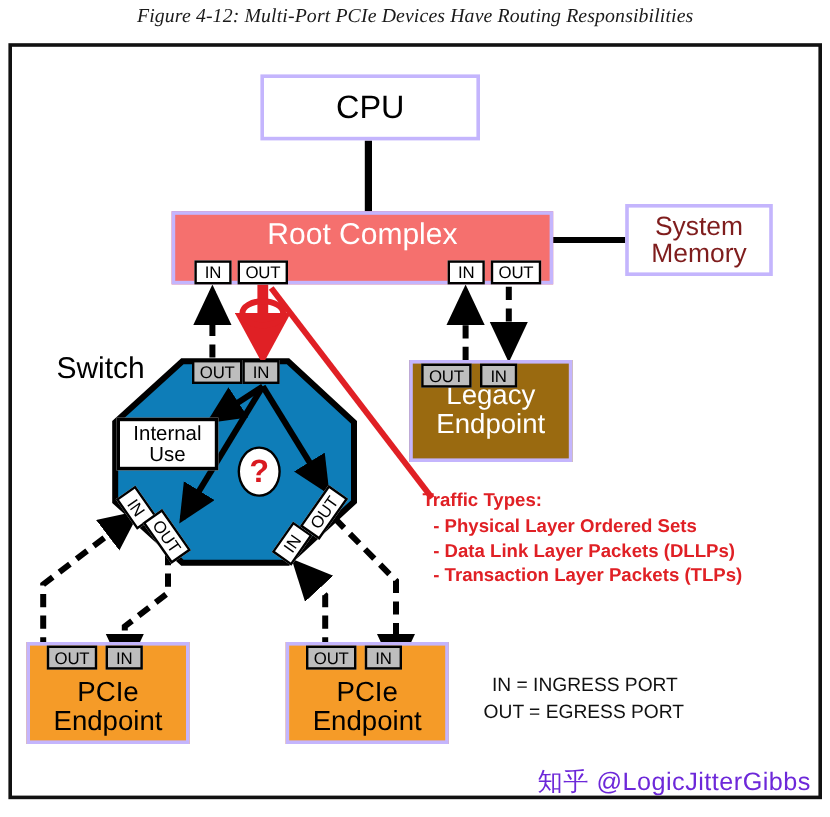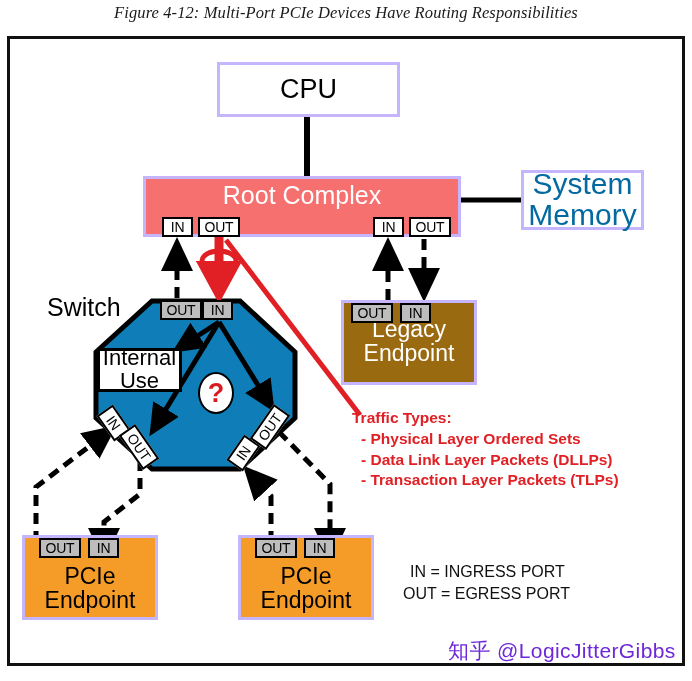--- a/index.html
+++ b/index.html
@@ -59,21 +59,21 @@
     line-height: 1.02;
   }
   #cpu {
     left: 217px; top: 62px; width: 183px; height: 55px;
     background: #ffffff;
     font-size: 27px; color: #000000;
   }
   #system-memory {
     left: 521px; top: 170px; width: 123px; height: 60px;
     background: #ffffff;
-    font-size: 30px; color: #0369a1;
+    font-size: 22px; color: #7f1d1d;
     flex-direction: column;
   }
   #root-complex {
     left: 143px; top: 176px; width: 318px; height: 61px;
     background: #F5706E;
     font-size: 25px; color: #ffffff;
     align-items: flex-start;
     padding-top: 4px;
     text-align: right;
   }
@@ -164,21 +164,21 @@
     position: absolute;
     left: 97px; top: 348px;
     width: 85px; height: 44px;
     box-sizing: border-box;
     border: 3px solid #000000;
     background: #ffffff;
     display: flex;
     flex-direction: column;
     align-items: center;
     justify-content: center;
-    font-size: 22px;
+    font-size: 17px;
     color: #000000;
     line-height: 1.03;
   }
   #question-mark {
     position: absolute;
     left: 198px; top: 372px;
     width: 36px; height: 42px;
     border-radius: 50%;
     box-sizing: border-box;
     border: 2.5px solid #000000;

